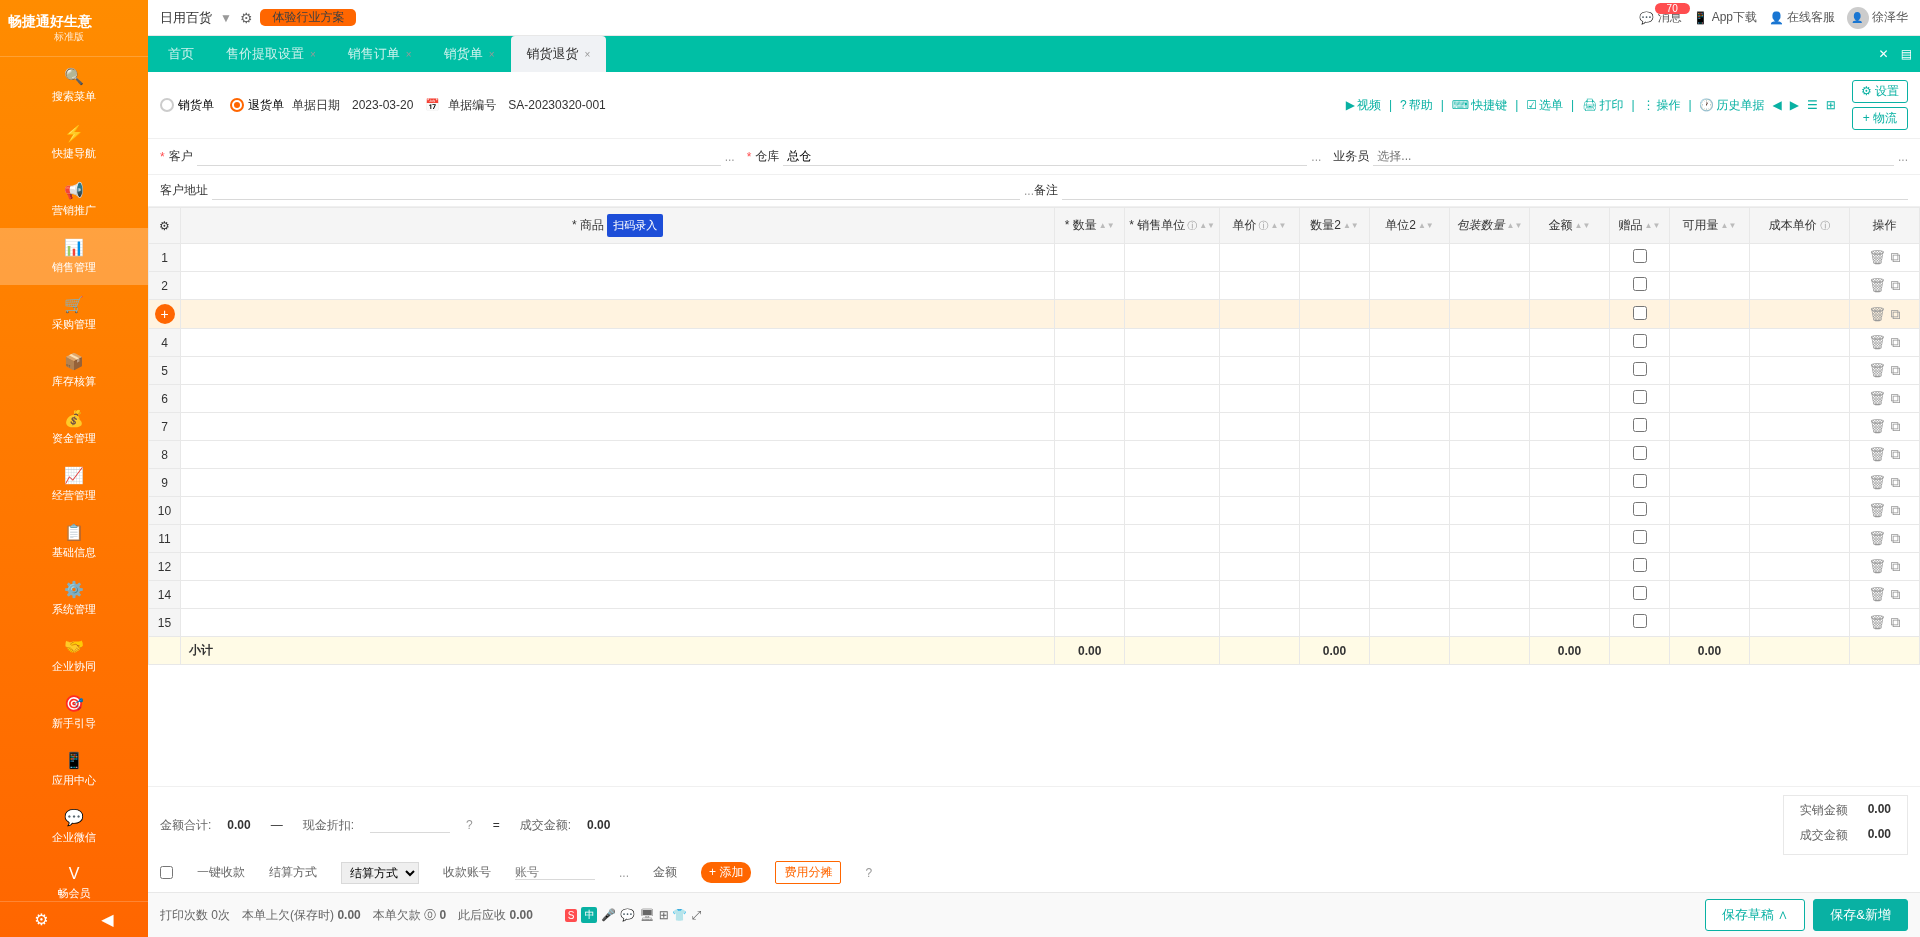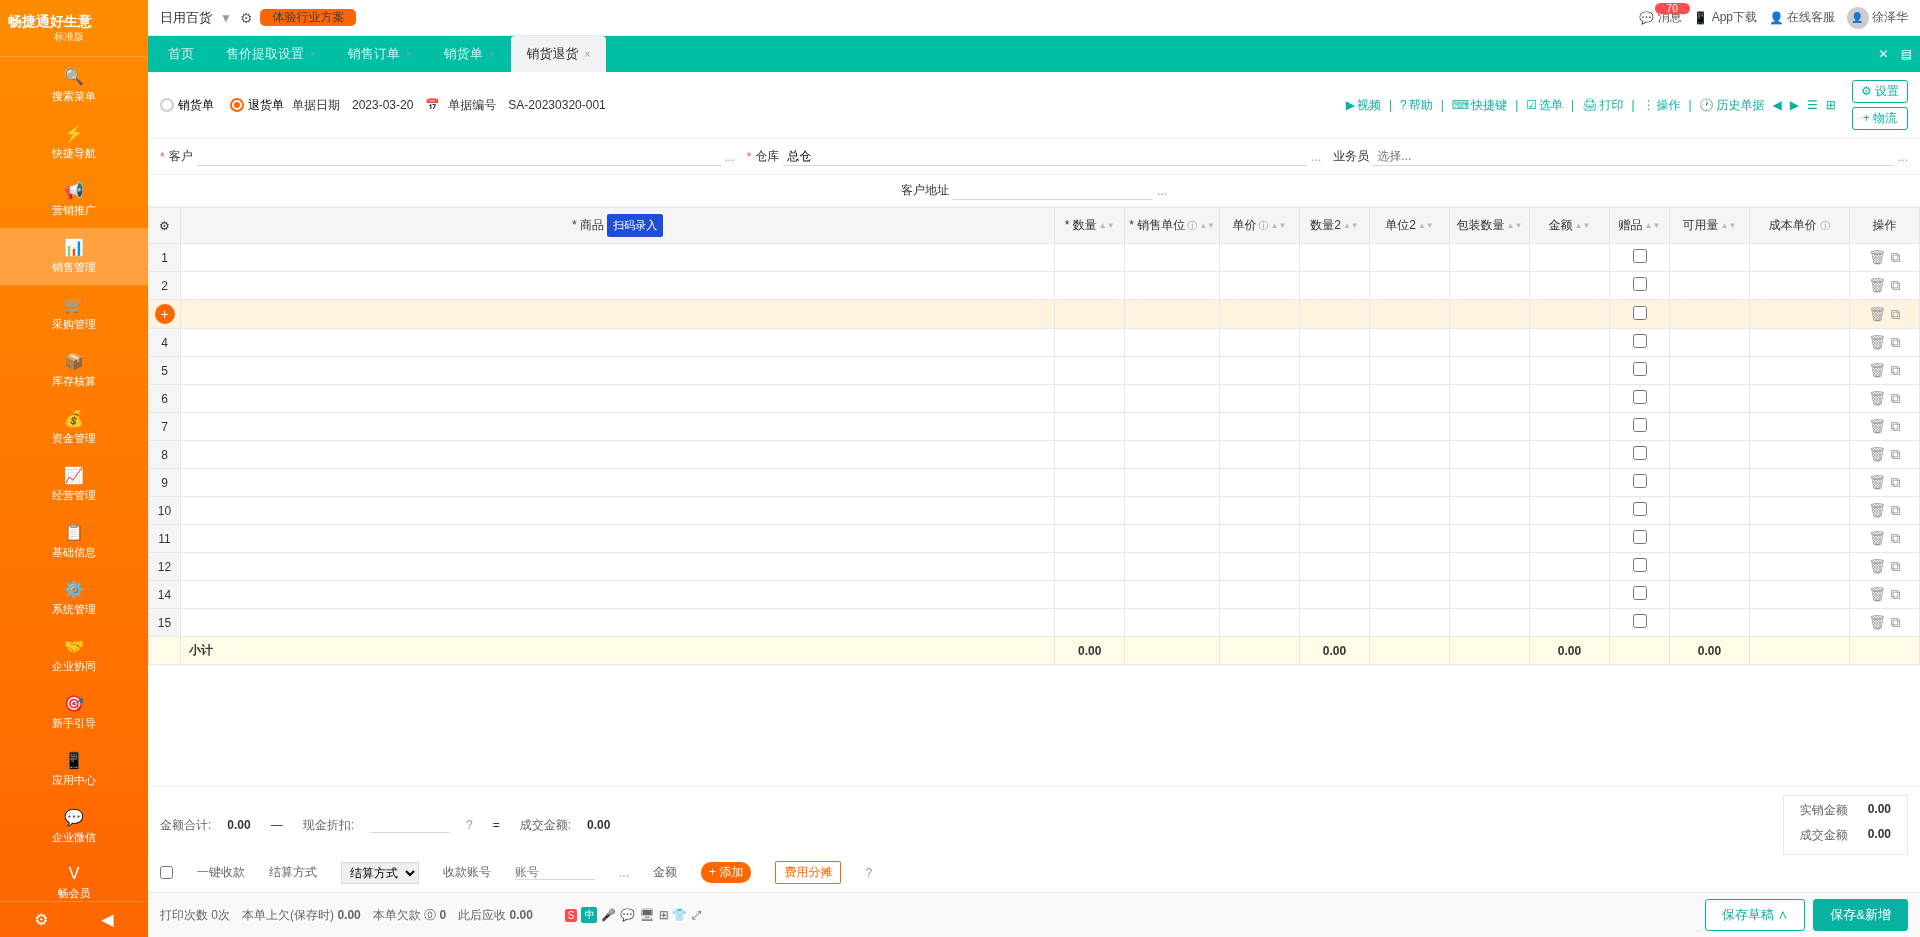--- a/index.html
+++ b/index.html
@@ -61,35 +61,35 @@
     .form-fields { padding: 8px 12px; display: flex; align-items: center; gap: 12px; border-bottom: 1px solid #f0f0f0; }
     .field-group { display: flex; align-items: center; gap: 4px; flex: 1; }
     .field-label { color: #333; font-size: 12px; white-space: nowrap; }
     .field-required { color: #ff4d4f; }
     .field-input { flex: 1; border: none; border-bottom: 1px solid #d9d9d9; padding: 2px 4px; font-size: 12px; outline: none; min-width: 80px; }
     .field-dots { color: #999; cursor: pointer; }
     .btn-setting { border: 1px solid #09b1a3; color: #09b1a3; padding: 2px 8px; border-radius: 3px; cursor: pointer; font-size: 12px; background: white; }
     .btn-logistics { border: 1px solid #09b1a3; color: #09b1a3; padding: 2px 8px; border-radius: 3px; cursor: pointer; font-size: 12px; background: white; }
     
     
-    .form-fields-2 { padding: 6px 12px; display: flex; align-items: center; border-bottom: 1px solid #f0f0f0; flex-direction: column; }
+    .form-fields-2 { padding: 6px 12px; display: flex; align-items: center; border-bottom: 1px solid #f0f0f0; }
     
     
     .table-container { flex: 1; overflow: auto; }
     .data-table { width: 100%; border-collapse: collapse; }
     .data-table th { background: #f5f5f5; border: 1px solid #e8e8e8; padding: 6px 4px; text-align: center; font-size: 12px; font-weight: normal; color: #333; white-space: nowrap; }
     .data-table td { border: 1px solid #e8e8e8; padding: 4px; text-align: center; font-size: 12px; color: #333; height: 28px; }
     .col-num { width: 32px; background: #f5f5f5; color: #999; }
     .col-settings { width: 32px; }
     .col-qty { width: 70px; }
     .col-unit { width: 80px; }
     .col-price { width: 80px; }
     .col-qty2 { width: 70px; }
     .col-unit2 { width: 80px; }
-    .col-pack { width: 80px; }
+    .col-pack { width: 80px; font-style: italic; }
     .col-amount { width: 80px; }
     .col-gift { width: 60px; }
     .col-available { width: 80px; }
     .col-cost { width: 100px; }
     .col-actions { width: 70px; }
     .scan-btn { background: #1d4ed8; color: white; border: none; padding: 4px 6px; border-radius: 2px; cursor: pointer; font-size: 11px; }
     .row-actions { display: flex; gap: 4px; justify-content: center; }
     .icon-btn { cursor: pointer; color: #999; font-size: 14px; }
     .add-row-btn { width: 20px; height: 20px; border-radius: 50%; background: #ff6600; color: white; display: flex; align-items: center; justify-content: center; cursor: pointer; font-size: 14px; margin: auto; }
     
@@ -353,20 +353,24 @@
           <input class="field-input" type="text" placeholder="选择..." style="width: 150px;">
           <span class="field-dots">...</span>
         </div>
       </div>
 
       <div class="form-fields-2">
         <div class="field-group">
           <span class="field-label">客户地址</span>
           <input class="field-input" type="text" style="width: 200px;">
           <span class="field-dots">...</span>
+        </div>
+        <div class="field-group">
+          <span class="field-label">备注</span>
+          <input class="field-input" type="text" style="width: 300px;">
         </div>
       </div>
 
       <div class="table-container">
         <table class="data-table">
           <thead>
             <tr>
               <th class="col-settings">⚙</th>
               <th style="min-width:160px;">
                 <span>* 商品</span>

